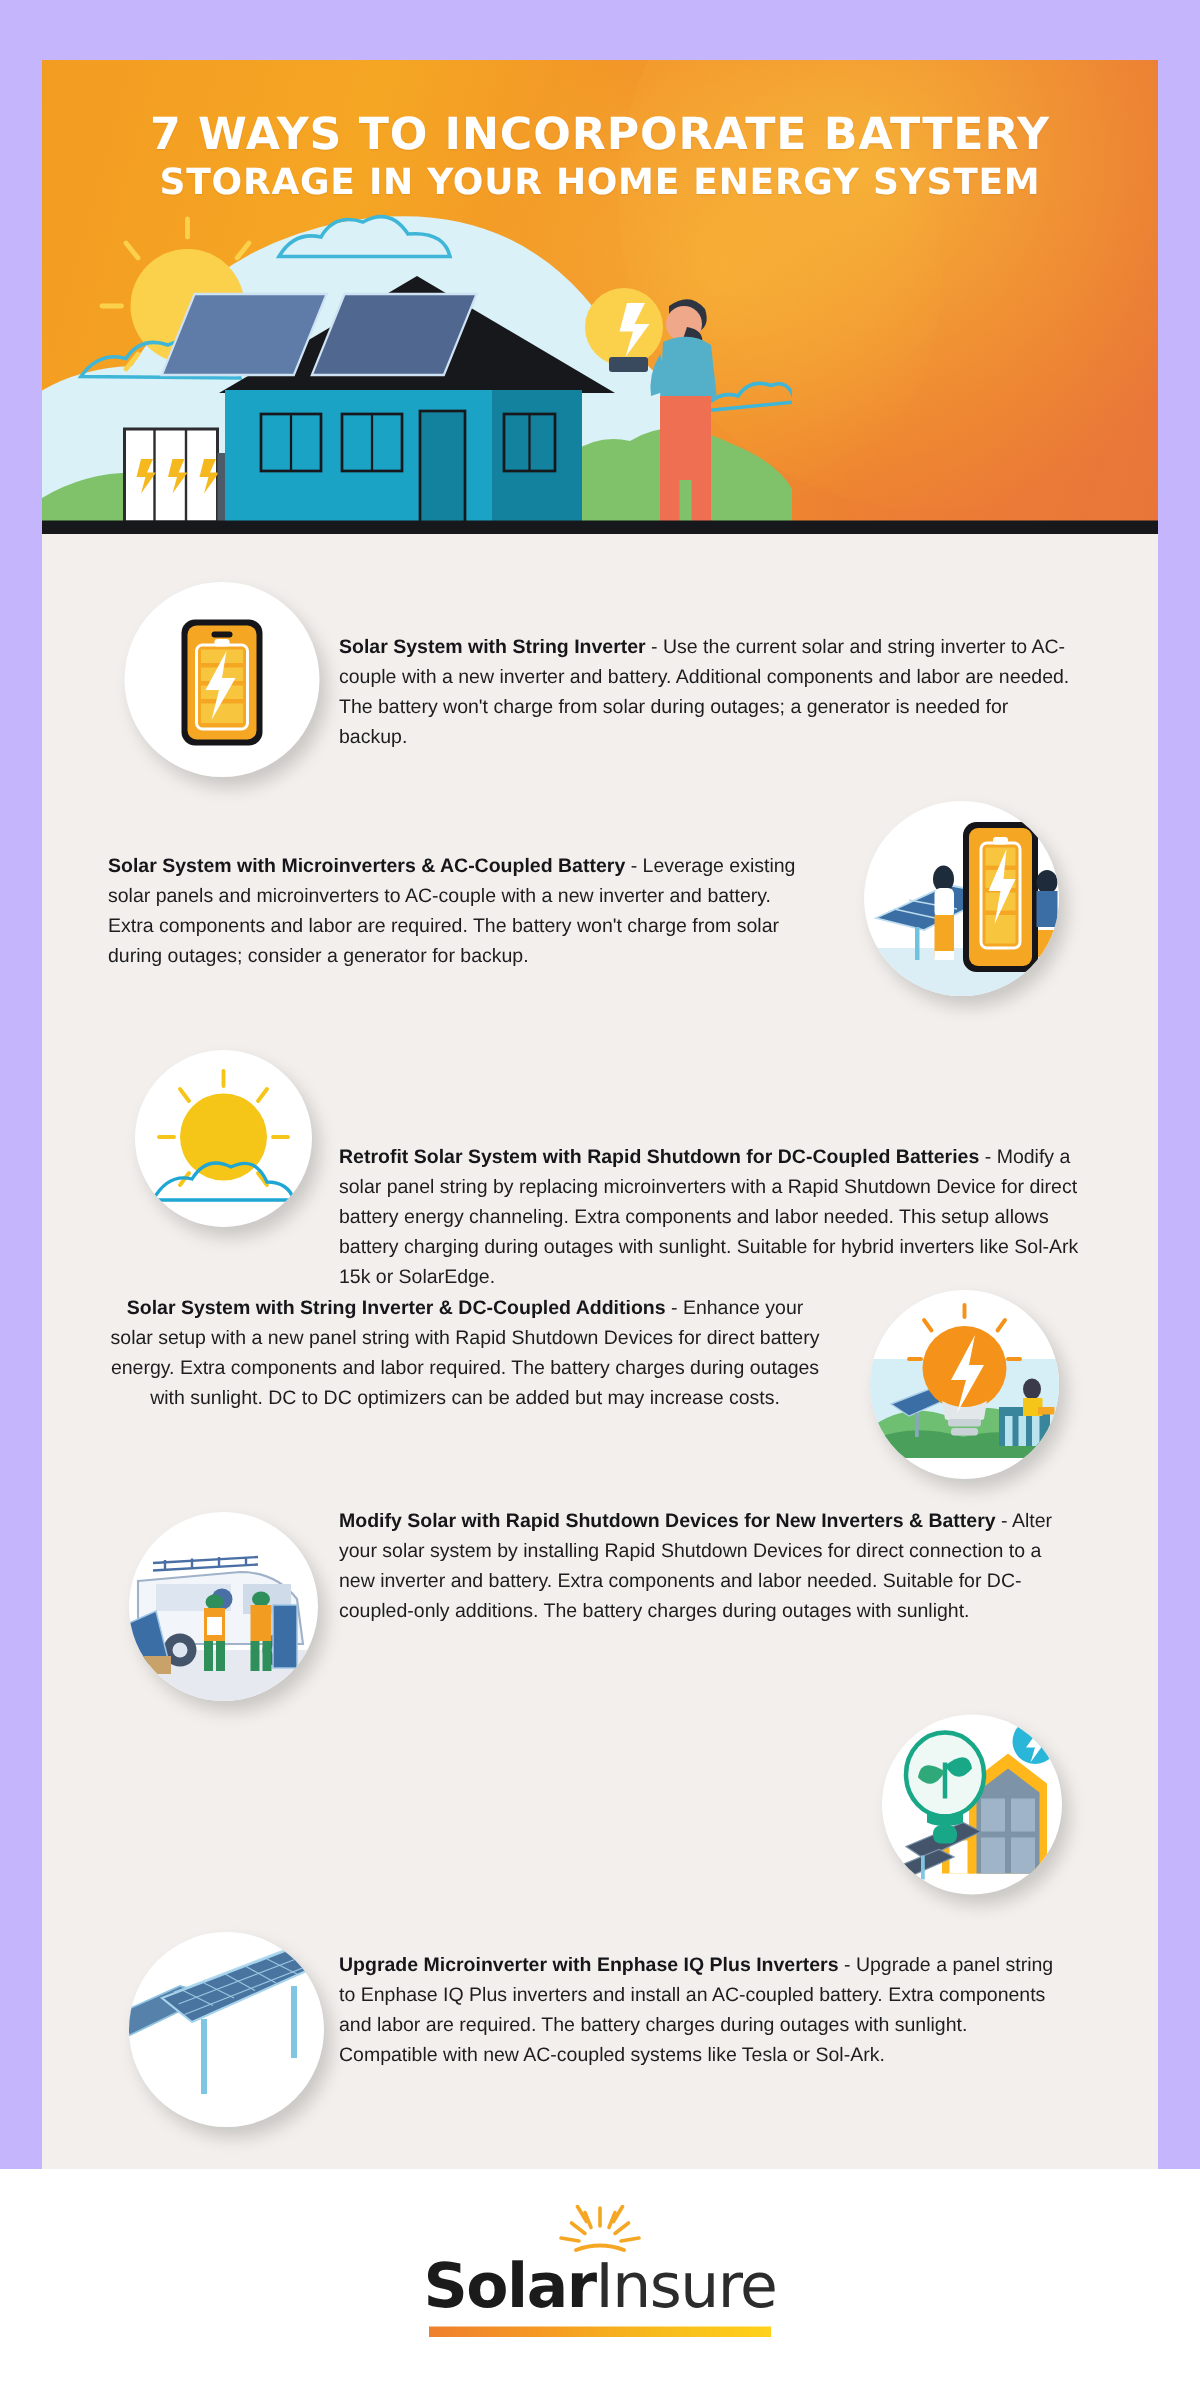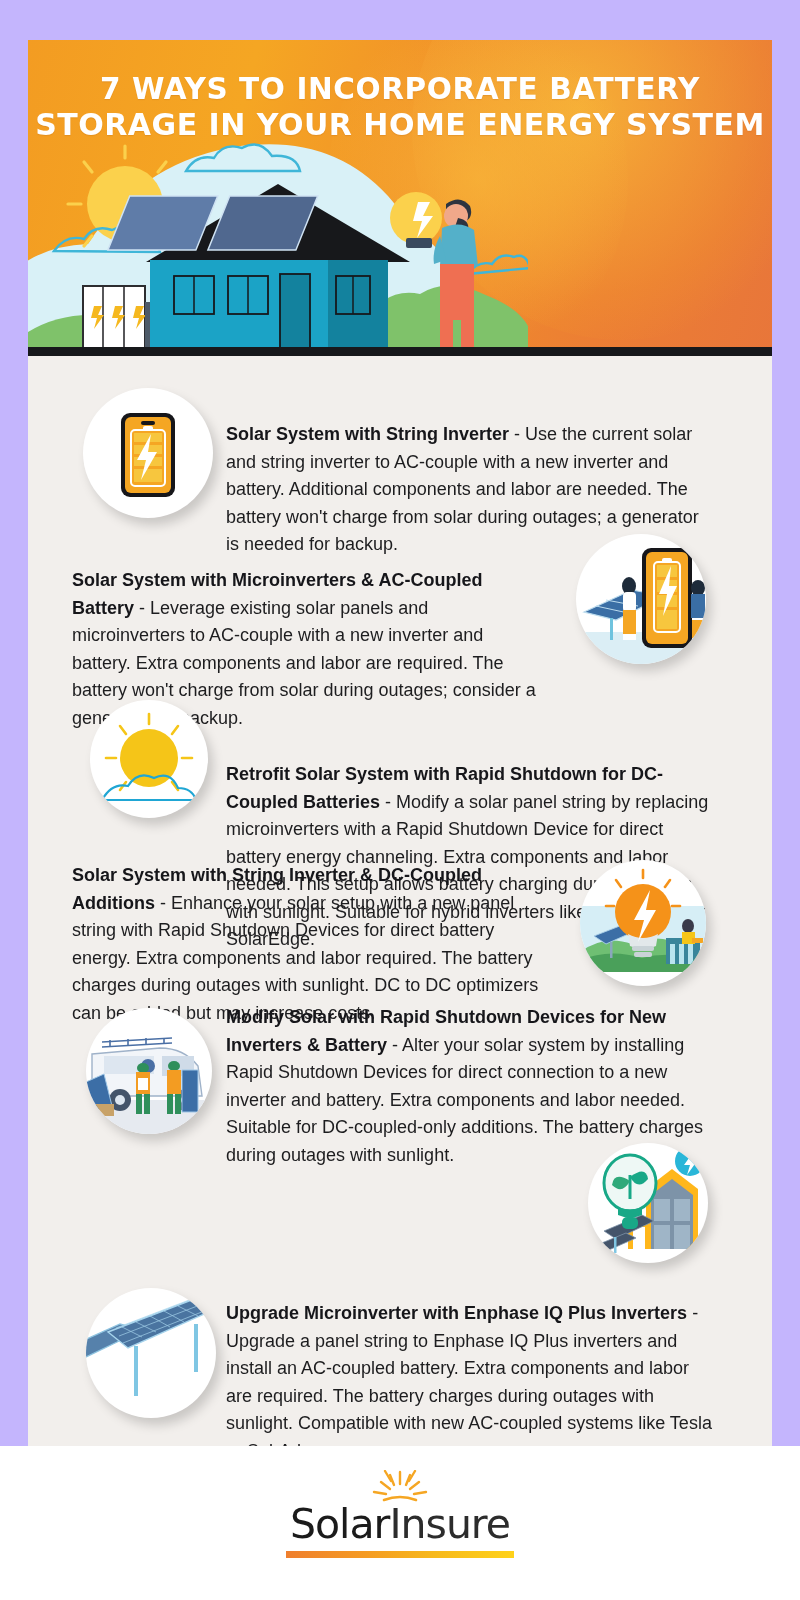--- a/index.html
+++ b/index.html
@@ -37,57 +37,57 @@
     position: absolute; left: 0; top: 32px; width: 744px;
     text-align: center; z-index: 6;
   }
   .title-line1 {
     color: #ffffff; font-weight: 800; font-size: 29.5px;
     letter-spacing: 0.6px; line-height: 1.18;
     font-family: "DejaVu Sans", sans-serif;
     text-shadow: 0 1px 1px rgba(160,80,10,0.18);
   }
   .title-line2 {
-    color: #ffffff; font-weight: 800; font-size: 30px;
+    color: #ffffff; font-weight: 800; font-size: 24px;
     letter-spacing: 0.5px; line-height: 1.2;
     font-family: "DejaVu Sans", sans-serif;
     text-shadow: 0 1px 1px rgba(160,80,10,0.18);
   }
   .intro {
     position: absolute; right: 22px; top: 130px; width: 266px;
     color: #ffffff; font-size: 14.6px; line-height: 1.48;
     text-align: center; z-index: 6;
   }
   .hdr-illus { position: absolute; left: 0; top: 86px; width: 500px; height: 230px; z-index: 4; }
   .hdr-ground {
     position: absolute; left: 0; bottom: 0; width: 744px; height: 9px;
     background: #17181b; z-index: 7;
   }
 
   
   .body-bg {
     position: absolute; left: 28px; top: 356px;
     width: 744px; height: 1090px; background: #f2efec;
   }
-  .item-text { position: absolute; font-size: 18px; line-height: 1.53; color: #1d1d1f; }
+  .item-text { position: absolute; font-size: 13px; line-height: 1.53; color: #1d1d1f; }
   .item-text b { font-weight: 700; color: #16161a; }
 
   .circle {
     position: absolute; border-radius: 50%;
     background: #ffffff;
     box-shadow: 5px 7px 11px rgba(0,0,0,0.17);
     overflow: hidden;
   }
 
   
   .footer { position: absolute; left: 0; top: 1446px; width: 800px; height: 154px; background: #ffffff; }
   .logo-wrap { position: absolute; left: 0; top: 24px; width: 800px; text-align: center; }
   .logo-sun { display: block; margin: 0 auto 2px; }
   .logo-text { font-family: "DejaVu Sans", sans-serif; font-size: 41px; letter-spacing: -1px; line-height: 1; }
-  .logo-solar { font-weight: 400; color: #1b1b1b; }
+  .logo-solar { font-weight: 700; color: #1b1b1b; }
   .logo-insure { font-weight: 400; color: #2c2c2c; }
   .logo-bar {
     width: 228px; height: 7px; margin: 6px auto 0;
     background: linear-gradient(90deg, #ef7f2e 0%, #f59b22 35%, #f7b91c 65%, #ffd21a 100%);
   }
 </style>
 </head>
 <body>
 
 <div class="page">
@@ -284,21 +284,21 @@
       <path d="M70 30 l-16 30 l10 0 l-6 22 l18 -32 l-10 0 Z" fill="#ffffff"></path>
       <g stroke="#f59219" stroke-width="2.6" stroke-linecap="round">
         <line x1="63" y1="10" x2="63" y2="18"></line>
         <line x1="36" y1="20" x2="41" y2="27"></line>
         <line x1="90" y1="20" x2="85" y2="27"></line>
         <line x1="26" y1="46" x2="34" y2="46"></line>
         <line x1="100" y1="46" x2="92" y2="46"></line>
       </g>
     </svg>
   </div>
-  <div class="item-text" style="left:72px; top:862px; width:476px;">
+  <div class="item-text" style="left:72px; top:862px; width:476px;text-align:center;">
     <b>Solar System with String Inverter &amp; DC-Coupled Additions</b><span> - </span><span>Enhance your solar setup with a new panel string with Rapid Shutdown Devices for direct battery energy. Extra components and labor required. The battery charges during outages with sunlight. DC to DC optimizers can be added but may increase costs.</span>
   </div>
 
   <div class="circle" style="left:86px; top:1008px; width:126px; height:126px;">
     <svg viewBox="0 0 126 126" width="126" height="126">
       <rect x="0" y="92" width="126" height="34" fill="#e6eaf0"></rect>
       <g>
         <path d="M6 46 L74 40 Q98 40 112 58 L116 88 L6 88 Z" fill="#f2f5f9"></path>
         <path d="M6 46 L74 40 Q98 40 112 58 L116 88 L6 88 Z" fill="none" stroke="#9fb2c9" stroke-width="1.4"></path>
         <rect x="76" y="48" width="32" height="20" fill="#cfdbe8"></rect>

